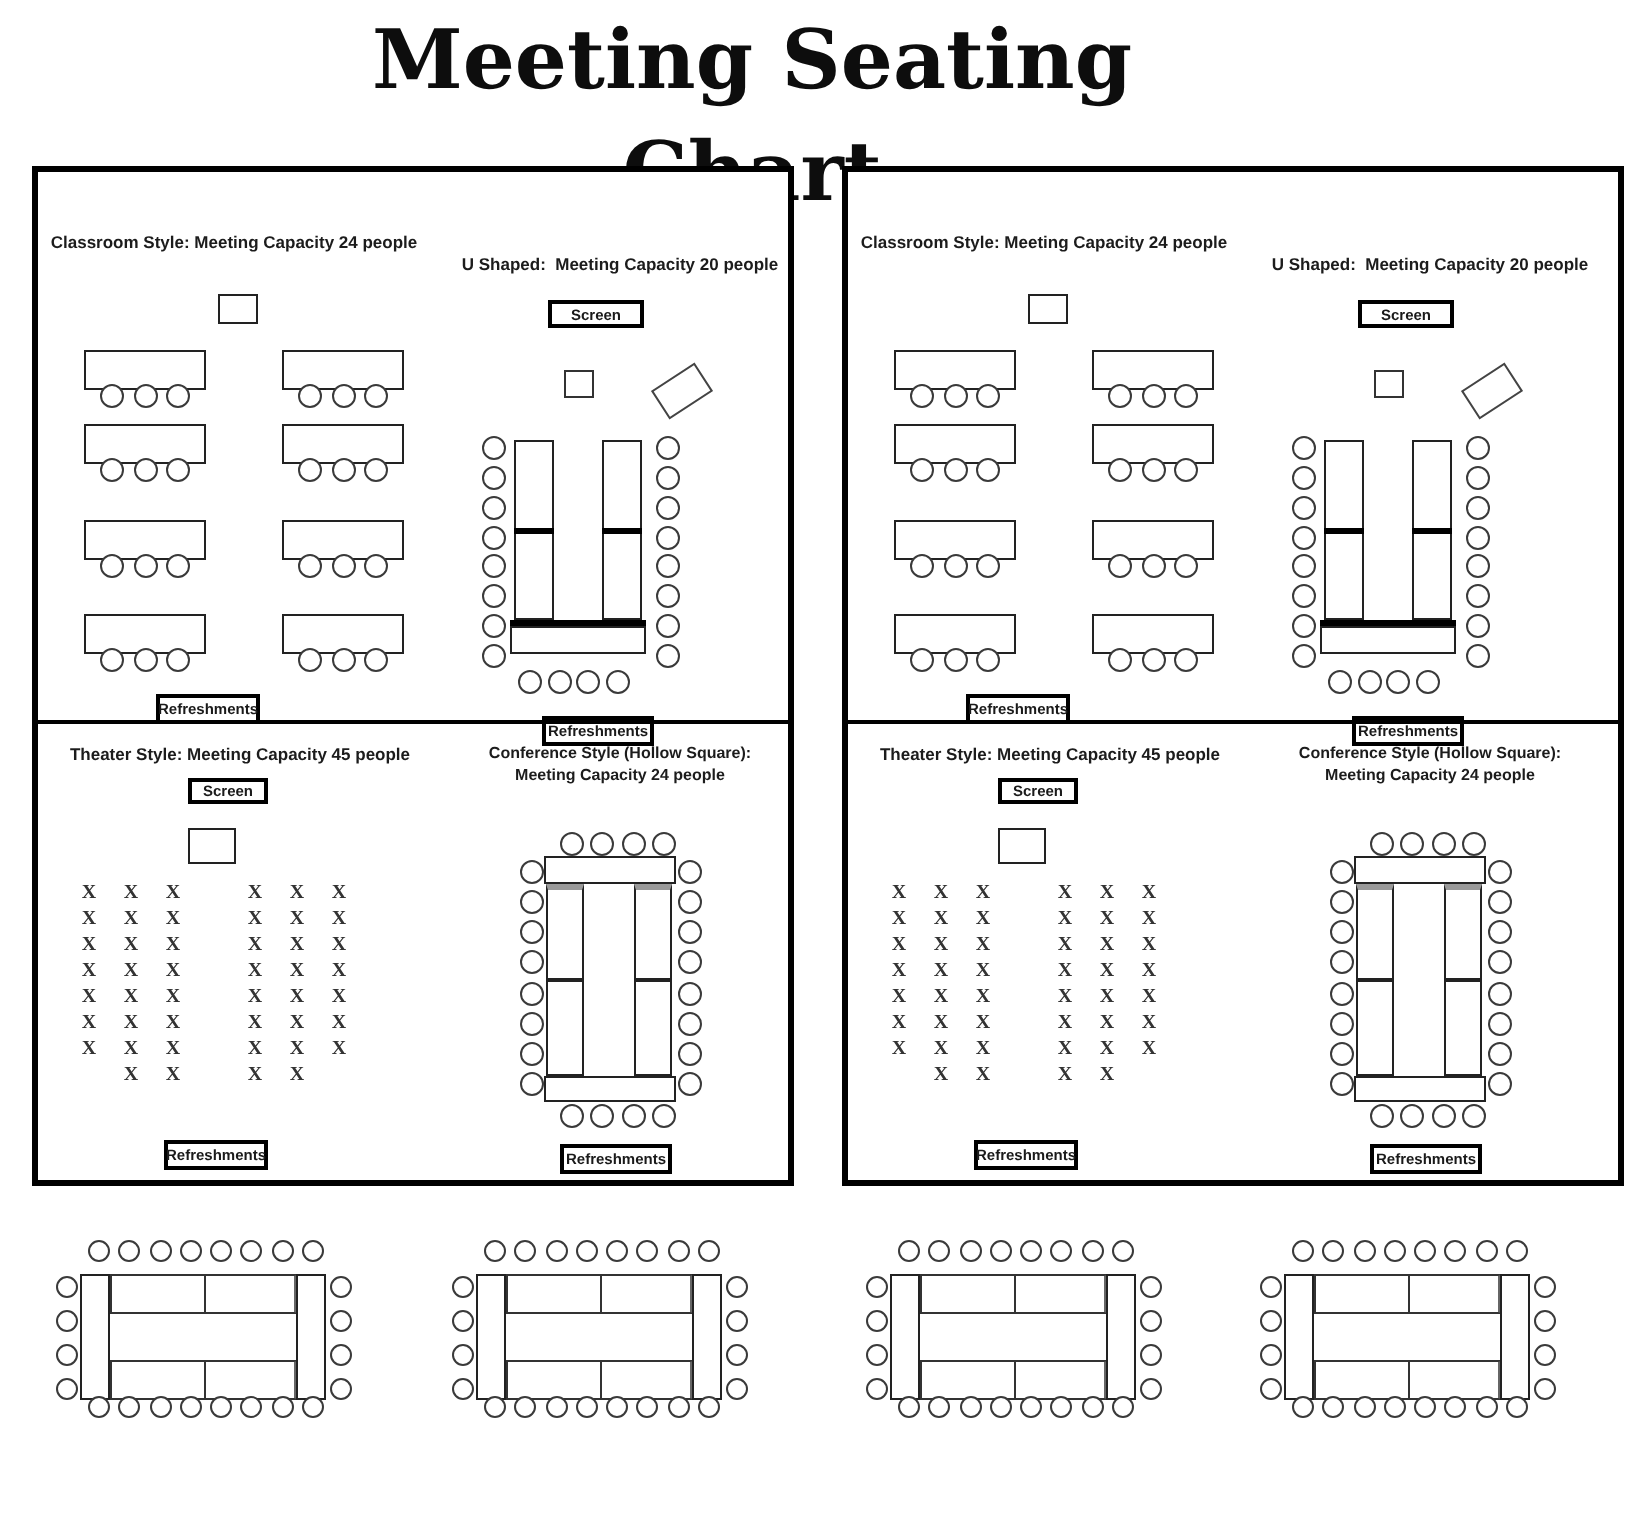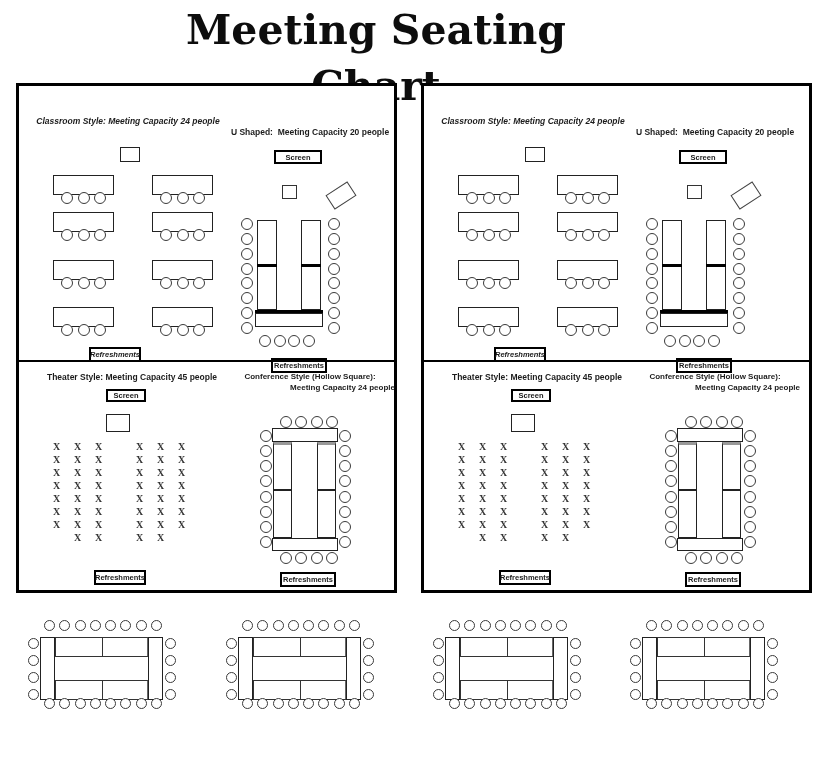--- a/index.html
+++ b/index.html
@@ -9,23 +9,23 @@
   .title{position:absolute;left:116px;top:2px;width:520px;text-align:center;
          font-family:"DejaVu Serif","Liberation Serif",serif;font-weight:600;
          font-size:41px;line-height:56px;color:#0d0d0d;}
 
   .panel{position:absolute;border:3px solid #000;background:#fff;box-sizing:border-box;}
   .panel-1{left:16px;top:83px;width:381px;height:510px;}
   .panel-2{left:421px;top:83px;width:391px;height:510px;}
   .divider{position:absolute;left:0;right:0;top:274px;height:2px;background:#000;}
 
   .quad{position:absolute;}
-  .q-classroom{left:14px;top:24px;width:190px;height:250px;font-style:italic;}
+  .q-classroom{left:3px;top:24px;width:190px;height:250px;}
   .q-u{left:206px;top:35px;width:170px;height:250px;}
-  .q-theater{left:18px;top:284px;width:190px;height:222px;}
+  .q-theater{left:6px;top:284px;width:190px;height:222px;}
   .q-conference{left:206px;top:284px;width:170px;height:222px;}
 
   .quad-title{position:absolute;left:0;right:0;text-align:center;
               font-size:8.5px;font-weight:bold;white-space:pre;color:#1c1c1c;}
 
   .screen-box{position:absolute;border:2.5px solid #000;background:#fff;box-sizing:border-box;
               display:flex;align-items:center;justify-content:center;
               font-size:7.5px;font-weight:bold;}
   .refresh-box{position:absolute;border:2.3px solid #000;background:#fff;box-sizing:border-box;
                display:flex;align-items:center;justify-content:center;
@@ -74,21 +74,21 @@
              border:1.7px solid #222;background:#fff;box-sizing:border-box;}
   .th-grid{position:absolute;left:9px;top:70px;}
   .th-row{display:flex;height:13px;}
   .th-cell{width:21px;text-align:center;line-height:13px;
            font-family:"Liberation Serif",serif;font-weight:bold;font-size:10px;color:#333;}
   .th-gapped{margin-left:20px;}
   .th-refresh{left:57px;top:200px;width:52px;height:15px;}
 
   
   .cf-title1{top:2px;font-size:8px;text-align:center;}
-  .cf-title2{top:13px;font-size:8px;text-align:right;}
+  .cf-title2{top:13px;font-size:8px;}
   .cf-chairs-top{left:55px;top:46px;width:58px;height:12px;}
   .cf-ttable{position:absolute;left:47px;top:58px;width:66px;height:14px;
              border:1.7px solid #222;background:#fff;box-sizing:border-box;}
   .cf-col{position:absolute;top:72px;width:19px;}
   .cf-col-left{left:48px;} .cf-col-right{left:92px;}
   .cf-seg{height:48px;border:1.5px solid #222;background:#fff;box-sizing:border-box;}
   .cf-seg-top{border-top:3px solid #999;}
   .cf-btable{position:absolute;left:47px;top:168px;width:66px;height:13px;
              border:1.7px solid #222;background:#fff;box-sizing:border-box;}
   .cf-chairs-bottom{left:55px;top:182px;width:58px;height:12px;}

